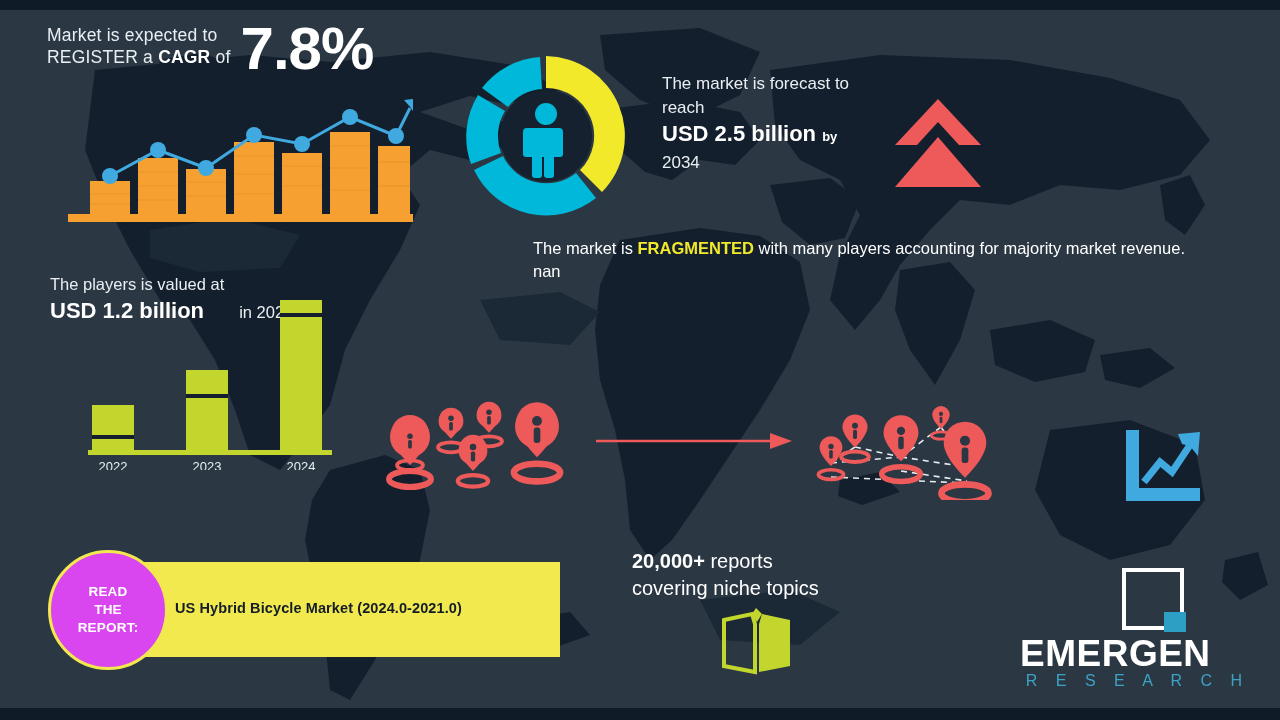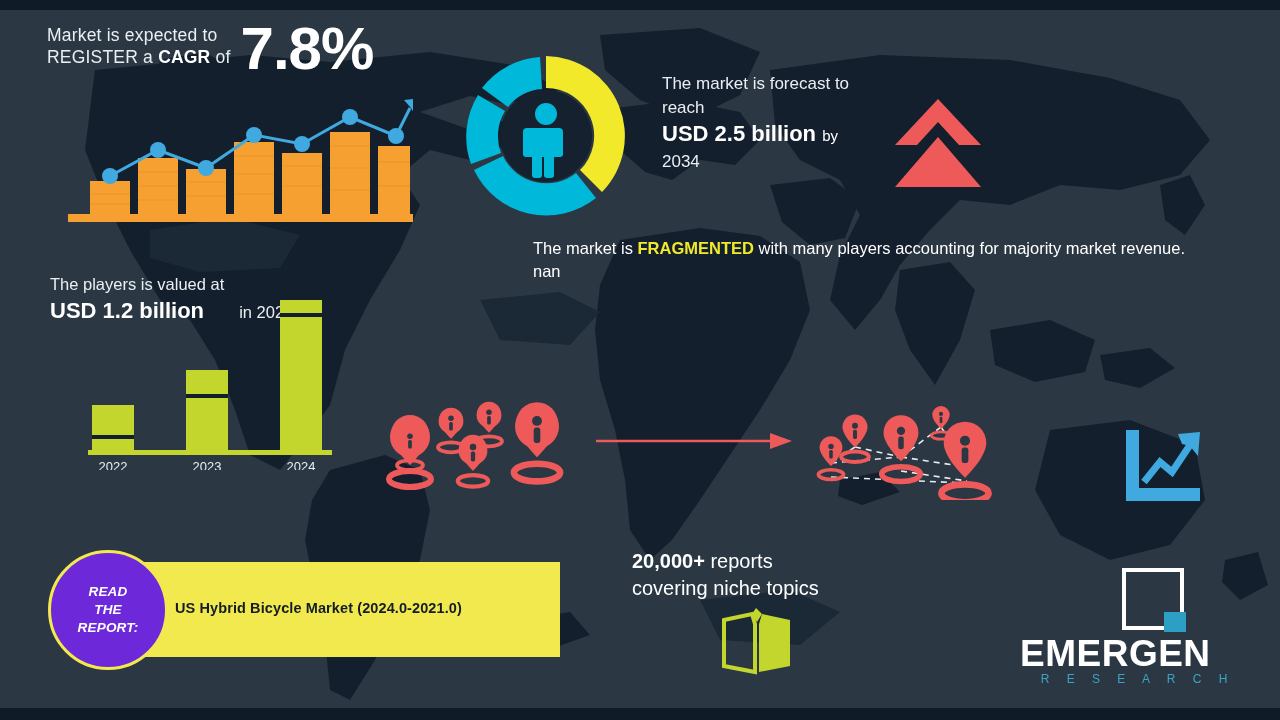--- a/index.html
+++ b/index.html
@@ -10,48 +10,48 @@
   .map-bg{position:absolute;inset:0;width:1280px;height:720px;}
 
   
   .cagr-wrap{position:absolute;left:47px;top:20px;display:flex;align-items:flex-start;}
   .cagr-lines{color:#e9eef2;font-size:17.5px;line-height:22px;padding-top:4px;letter-spacing:.2px;}
   .cagr-lines b{color:#ffffff;font-weight:bold;}
   .cagr-num{color:#ffffff;font-size:60px;font-weight:bold;line-height:58px;margin-left:10px;letter-spacing:-1px;}
 
   .forecast{position:absolute;left:662px;top:72px;width:230px;color:#e9eef2;font-size:17px;line-height:24px;}
   .forecast .big{display:block;font-size:22px;font-weight:bold;color:#ffffff;line-height:28px;}
-  .forecast .big .sm{font-size:15px;font-weight:normal;}
+  .forecast .big .sm{font-size:13px;font-weight:bold;}
   .forecast .yr{font-size:17px;color:#e9eef2;}
 
   .fragmented{position:absolute;left:533px;top:237px;width:680px;color:#ffffff;font-size:16.5px;line-height:23px;font-weight:500;}
   .fragmented .hl{color:#f2e92b;font-weight:600;}
 
   .valued{position:absolute;left:50px;top:273px;color:#e9eef2;font-size:16.5px;line-height:23px;}
   .valued .big{display:block;font-size:22px;font-weight:bold;color:#ffffff;line-height:30px;}
   .valued .big .sm{font-size:16.5px;font-weight:normal;color:#e9eef2;margin-left:29px;}
 
   .reports{position:absolute;left:632px;top:548px;color:#ffffff;font-size:20px;line-height:27px;}
   .reports b{font-weight:bold;}
 
   
   .cta-bar{position:absolute;left:110px;top:562px;width:450px;height:95px;background:#f2e94e;}
   .cta-title{position:absolute;left:175px;top:600px;color:#131c27;font-size:14.5px;font-weight:bold;letter-spacing:.1px;}
   .cta-circle{position:absolute;left:48px;top:550px;width:120px;height:120px;border-radius:50%;
-              background:#6d28d9;border:3px solid #f2e94e;display:flex;align-items:center;justify-content:center;font-style:italic;}
+              background:#d946ef;border:3px solid #f2e94e;display:flex;align-items:center;justify-content:center;}
   .cta-circle span{color:#ffffff;font-size:13.5px;font-weight:bold;line-height:18px;text-align:center;letter-spacing:.2px;}
 
   
   .logo{position:absolute;left:1020px;top:568px;width:235px;height:132px;}
   .logo-sq{position:absolute;left:102px;top:0;width:62px;height:62px;border:4px solid #ffffff;}
   .logo-sq-accent{position:absolute;left:144px;top:44px;width:22px;height:20px;background:#2e9fc4;}
   .logo-name{position:absolute;left:0;top:66px;width:235px;text-align:left;color:#ffffff;
              font-size:37px;font-weight:bold;letter-spacing:.5px;line-height:40px;}
   .logo-sub{position:absolute;left:0;top:104px;width:235px;text-align:center;color:#3da3c4;
-            font-size:12px;letter-spacing:7px;font-weight:500;}
+            font-size:16px;letter-spacing:7px;font-weight:500;}
 </style>
 </head>
 <body>
 
 <div id="stage">
 
   <svg class="map-bg" viewBox="0 0 1280 720" preserveAspectRatio="none">
     <rect x="0" y="0" width="1280" height="720" fill="#2b3844"></rect>
     <g fill="#131f2c">
 

